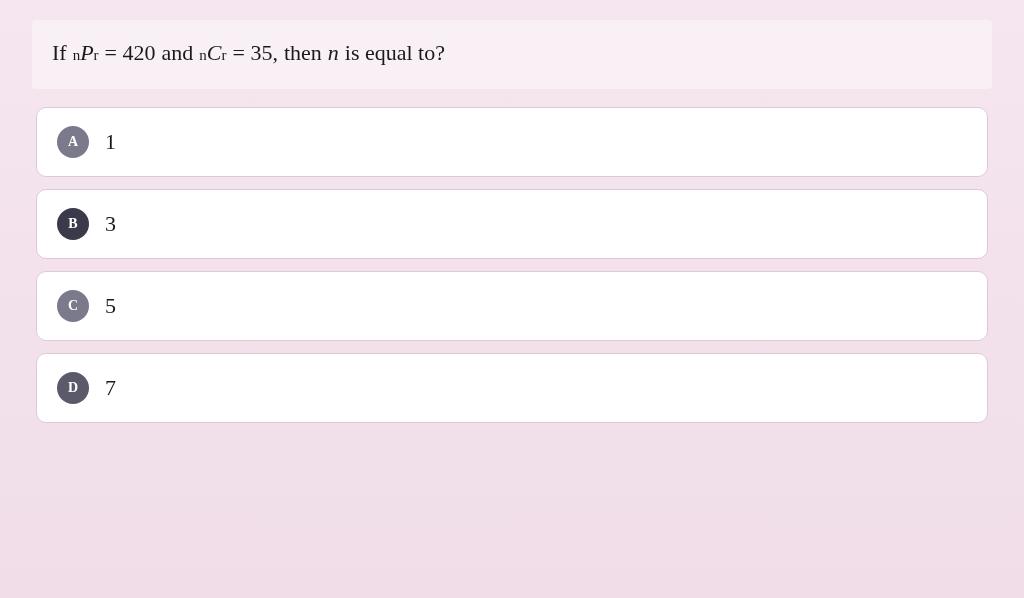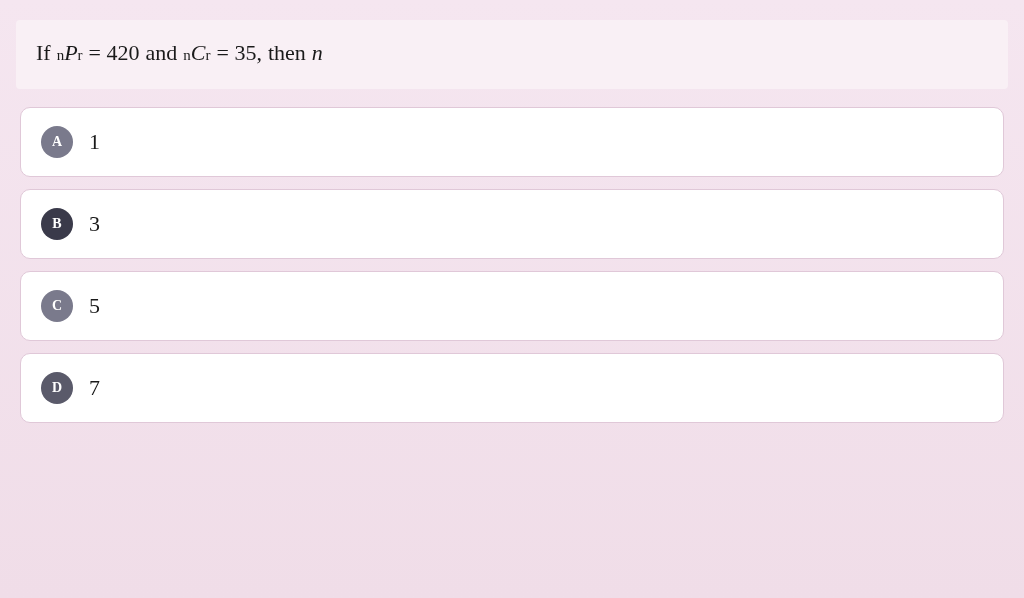--- a/index.html
+++ b/index.html
@@ -13,21 +13,21 @@
       height: 598px;
       background-color: #f5e6f0;
       font-family: 'Georgia', serif;
       overflow: hidden;
     }
 
     .page-container {
       width: 1024px;
       height: 598px;
       background: linear-gradient(to bottom, #f5e6f0 0%, #f0dde8 100%);
-      padding: 20px 16px;
+      padding: 20px 32px;
       display: flex;
       flex-direction: column;
       gap: 0;
     }
 
     .question-area {
       background-color: #f9f0f5;
       padding: 16px 20px 20px 20px;
       margin-bottom: 18px;
       border-radius: 4px;
@@ -144,20 +144,21 @@
 
       <span class="math-expr">
         <span class="superscript">n</span>
           <span style="font-size:22px; font-style:italic;">C</span>
           <span class="subscript">r</span>
       </span>
 
       <span class="plain-text">= 35,</span>
       <span class="plain-text">then</span>
       <span class="italic-n" style="font-size:22px;">n</span>
+      <span class="plain-text">is equal to?</span>
     </div>
   </div>
 
   <div class="options-container">
 
     <div class="option-item">
       <div class="option-badge badge-a">A</div>
       <span class="option-value">1</span>
     </div>
 

